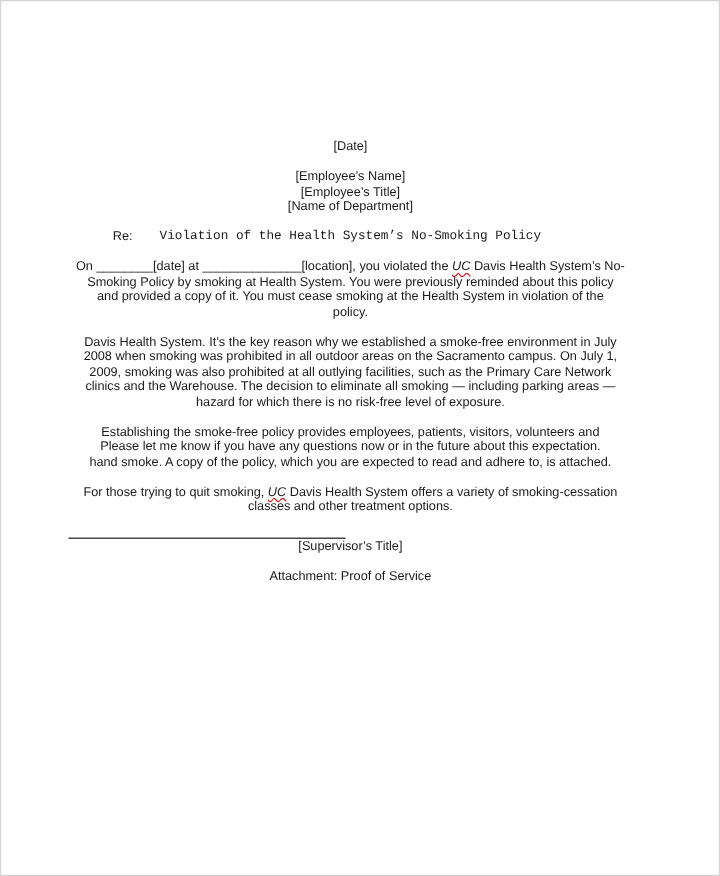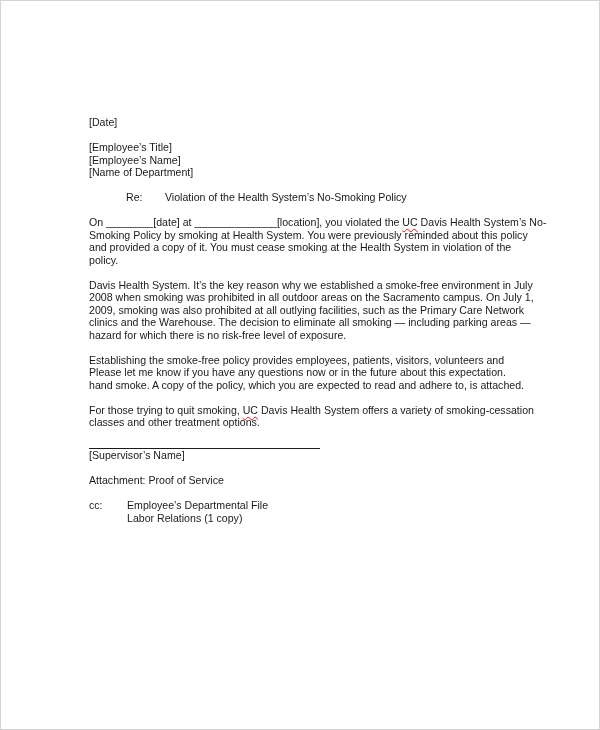--- a/index.html
+++ b/index.html
@@ -2,55 +2,56 @@
 <html><head>
   <meta charset="utf-8">
   <style>
     html, body { margin: 0; padding: 0; background: #ffffff; }
     body { width: 600px; height: 730px; overflow: hidden; position: relative; }
     .page {
       position: absolute; left: 0; top: 0; width: 598px; height: 728px;
       border: 1px solid #d4d4d4; background: #ffffff;
     }
     .doc {
-      position: absolute; left: 88px; top: 115px; width: 470px;
+      position: absolute; left: 56px; top: 115px; width: 470px;
       font-family: "Liberation Sans", sans-serif;
-      font-size: 10.6px; line-height: 12.5px; color: #1a1a1a;
+      font-size: 10.6px; line-height: 12.5px; color: #1a1a1a; text-align: center;
     }
     .line { white-space: nowrap; display: block; }
     .gap { height: 12.5px; }
     .re-row { position: relative; height: 12.5px; }
     .re-label { position: absolute; left: 37px; }
-    .re-subject { position: absolute; left: 76px; white-space: nowrap; }
+    .re-subject { position: absolute; left: 76px; white-space: nowrap; font-family: Liberation Mono, monospace; }
     .para { margin: 0; }
     .squiggle {
       text-decoration: underline wavy #d11; text-decoration-thickness: 1px;
       text-underline-offset: 2px;
+      font-style: italic;
     }
     .field-mark {
       display: inline-block; width: 2px; height: 11px; background: #c8c8c8;
       vertical-align: -1px; margin: 0 1px;
     }
     .sig-line { width: 231px; border-top: 1px solid #1a1a1a; margin-top: 7px; height: 0; }
     .cc-row { position: relative; height: 12.5px; }
     .cc-label { position: absolute; left: 0; }
     .cc-entry { position: absolute; left: 38px; white-space: nowrap; }
   </style>
 </head>
 <body>
 
 <div class="page">
   <div class="doc">
 
     <span class="line">[Date]</span>
     <div class="gap"></div>
 
     <div>
+      <span class="line">[Employee’s Name]</span>
       <span class="line">[Employee’s Title]</span>
-      <span class="line">[Employee’s Name]</span>
       <span class="line">[Name of Department]</span>
     </div>
     <div class="gap"></div>
 
     <div class="re-row">
       <span class="re-label">Re:</span>
       <span class="re-subject">Violation of the Health System’s No-Smoking Policy</span>
     </div>
     <div class="gap"></div>
 
@@ -79,31 +80,22 @@
     <div class="gap"></div>
 
     <div class="para">
       <span class="line"><span>For those trying to quit smoking, </span><span class="squiggle">UC</span><span> Davis Health System offers a variety of smoking-cessation</span></span>
       <span class="line">classes and other treatment options.</span>
     </div>
     <div class="gap"></div>
 
     <div class="sig-line"></div>
     <div>
-      <span class="line">[Supervisor’s Name]</span>
+      <span class="line">[Supervisor’s Title]</span>
     </div>
     <div class="gap"></div>
 
     <span class="line">Attachment: Proof of Service</span>
     <div class="gap"></div>
 
-    <div>
-      <div class="cc-row">
-        <span class="cc-label">cc:</span>
-        <span class="cc-entry">Employee’s Departmental File</span>
-      </div>
-      <div class="cc-row">
-        <span class="cc-entry">Labor Relations (1 copy)</span>
-      </div>
-    </div>
 
   </div>
 </div>
 
 </body></html>

